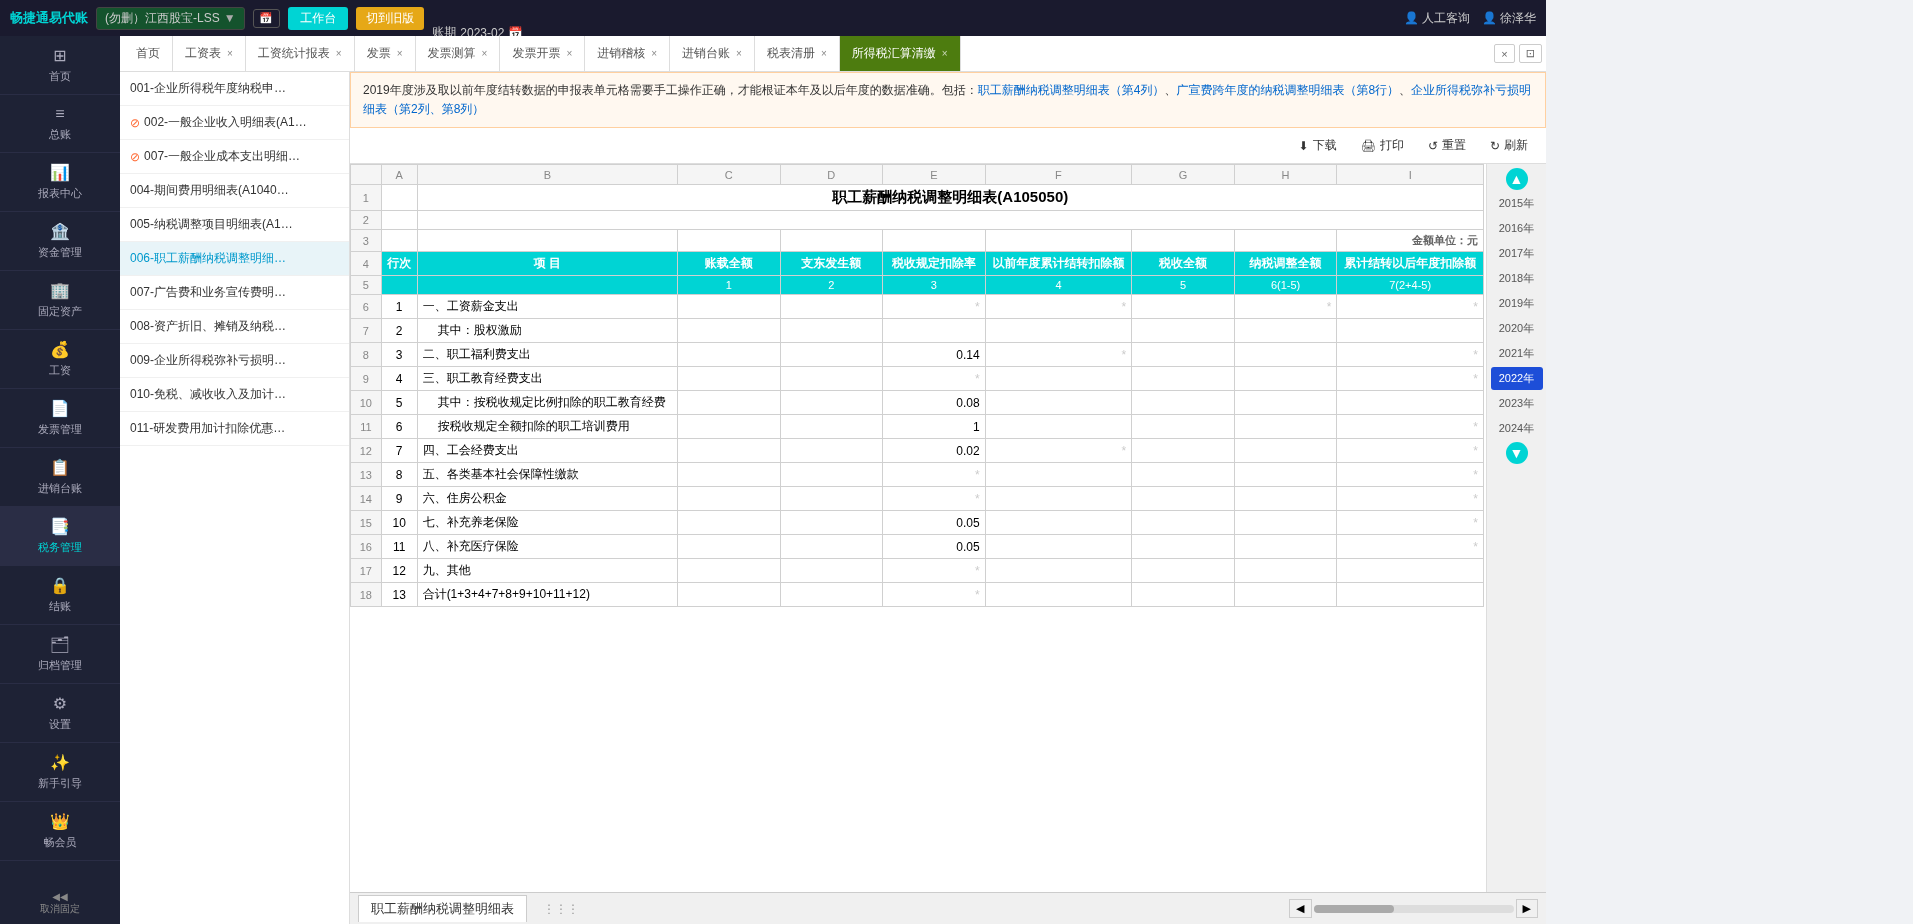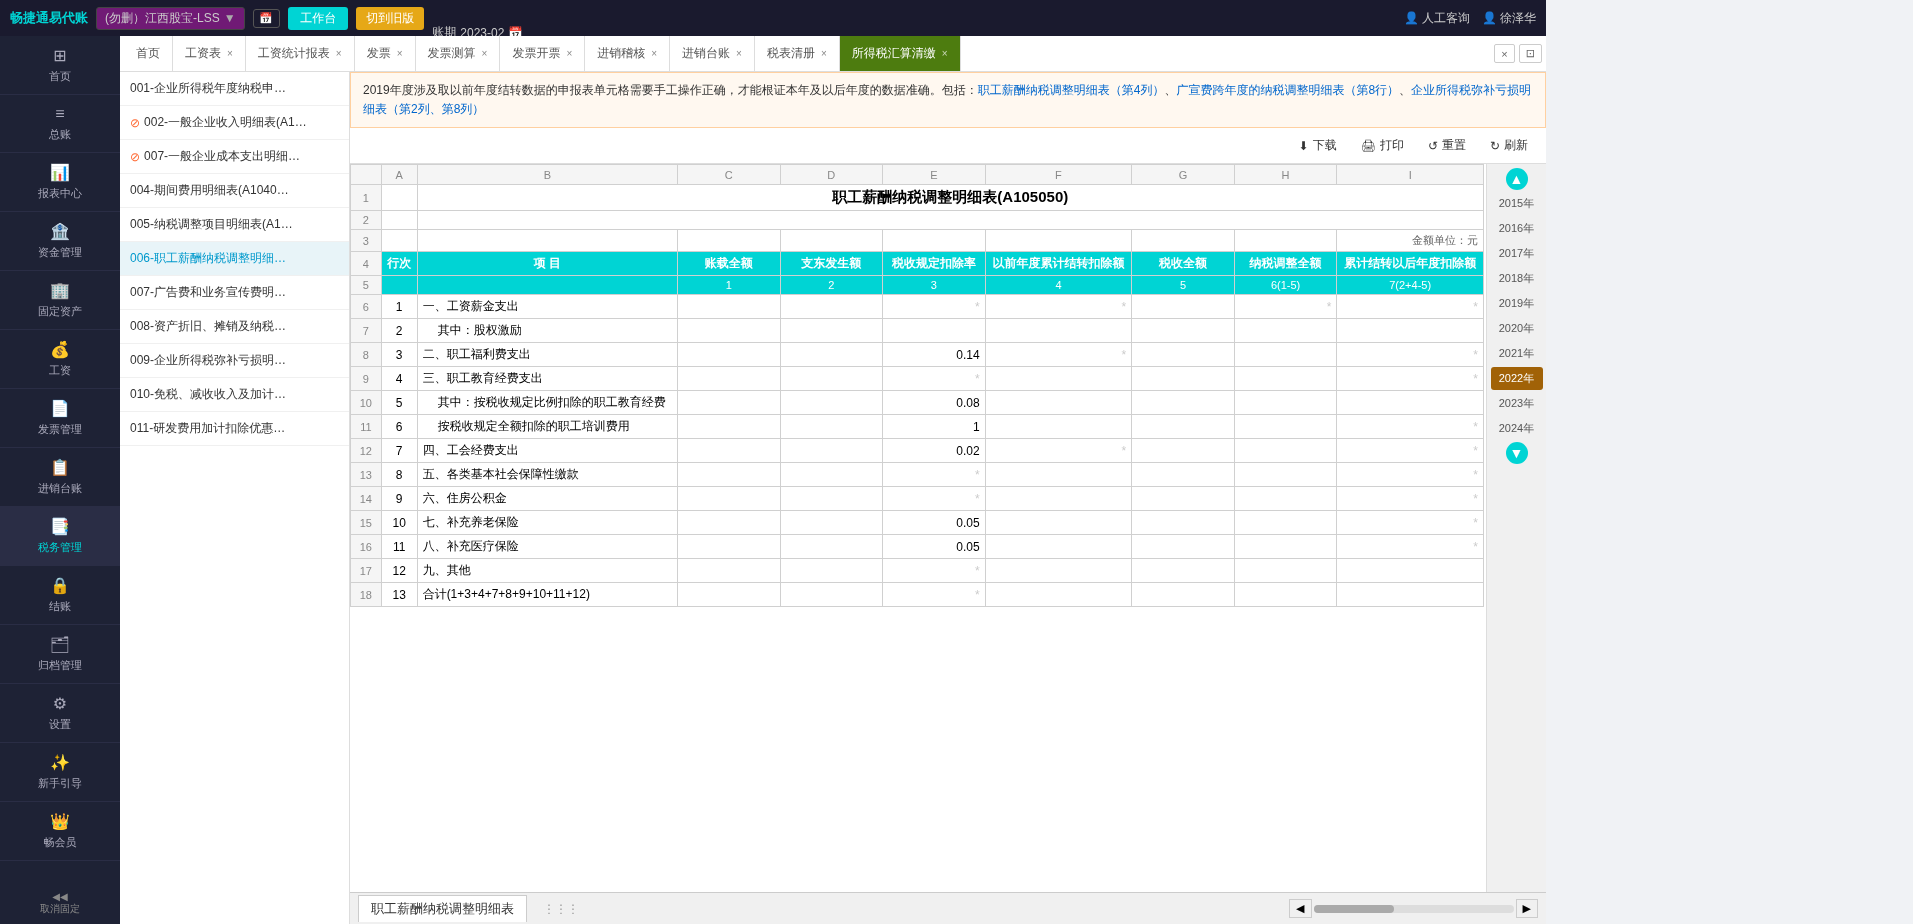--- a/index.html
+++ b/index.html
@@ -4,21 +4,21 @@
   <style>
     * { box-sizing: border-box; margin: 0; padding: 0; }
     body { font-family: 'Microsoft YaHei', Arial, sans-serif; font-size: 12px; background: #f0f2f5; overflow: hidden; }
 
     
     .app-container { display: flex; flex-direction: column; height: 924px; width: 1546px; }
 
     
     .top-bar { display: flex; align-items: center; background: #1a1a2e; height: 36px; padding: 0 10px; gap: 8px; flex-shrink: 0; }
     .top-bar-logo { color: #00d4d4; font-size: 13px; font-weight: bold; white-space: nowrap; }
-    .top-bar-company { background: #701a75; color: #ccc; border: 1px solid #444; border-radius: 3px; padding: 2px 8px; font-size: 12px; display: flex; align-items: center; gap: 4px; cursor: pointer; }
+    .top-bar-company { background: #14532d; color: #ccc; border: 1px solid #444; border-radius: 3px; padding: 2px 8px; font-size: 12px; display: flex; align-items: center; gap: 4px; cursor: pointer; }
     .top-bar-company .arrow { color: #aaa; }
     .top-bar-icon-btn { background: none; border: 1px solid #555; border-radius: 3px; color: #ccc; padding: 2px 6px; cursor: pointer; font-size: 11px; }
     .top-bar-workbench { background: #00d4d4; color: white; border: none; border-radius: 3px; padding: 3px 12px; cursor: pointer; font-size: 12px; }
     .top-bar-switch { background: #e6a817; color: white; border: none; border-radius: 3px; padding: 3px 10px; cursor: pointer; font-size: 12px; }
     .top-bar-period { color: #ccc; font-size: 12px; display: flex; align-items: center; gap: 4px; margin-top: 29px; }
     .top-bar-right { margin-left: auto; display: flex; align-items: center; gap: 12px; color: #ccc; font-size: 12px; }
     .top-bar-right span { cursor: pointer; display: flex; align-items: center; gap: 3px; }
 
     
     .main-layout { display: flex; flex: 1; overflow: hidden; }
@@ -59,21 +59,21 @@
     
     .toolbar { display: flex; align-items: center; padding: 6px 12px; border-bottom: 1px solid #ddd; gap: 12px; flex-shrink: 0; background: #fff; }
     .toolbar-btn { display: flex; align-items: center; gap: 4px; background: none; border: none; color: #333; cursor: pointer; font-size: 12px; padding: 3px 6px; }
 
     
     .spreadsheet-container { flex: 1; overflow: auto; position: relative; }
     
     
     .year-scroll { position: absolute; right: 0; top: 0; width: 60px; background: #f0f0f0; border-left: 1px solid #ddd; display: flex; flex-direction: column; align-items: center; padding: 4px 0; gap: 2px; z-index: 10; height: 100%; }
     .year-item { width: 52px; text-align: center; padding: 4px 2px; font-size: 11px; cursor: pointer; border-radius: 3px; color: #555; }
-    .year-item.active { background: #a16207; color: white; }
+    .year-item.active { background: #1d4ed8; color: white; }
     .year-scroll-btn { background: #00d4d4; color: white; border: none; border-radius: 50%; width: 22px; height: 22px; cursor: pointer; font-size: 14px; display: flex; align-items: center; justify-content: center; }
 
     
     .spreadsheet { width: calc(100% - 62px); border-collapse: collapse; font-size: 12px; }
     .spreadsheet th, .spreadsheet td { border: 1px solid #d0d0d0; padding: 3px 5px; white-space: nowrap; }
     .spreadsheet .row-num-col { background: #f5f5f5; text-align: center; width: 30px; color: #888; font-size: 11px; }
     .spreadsheet .col-header { background: #f5f5f5; text-align: center; color: #888; font-size: 11px; height: 20px; }
     .header-cyan { background: #00d4d4 !important; color: white; text-align: center; font-weight: bold; }
     .header-cyan-light { background: #00d4d4 !important; color: white; text-align: center; font-size: 11px; }
     .data-cell { text-align: right; background: white; }
@@ -358,21 +358,21 @@
               <tr>
                 <td class="row-num-col">3</td>
                 <td></td>
                 <td></td>
                 <td></td>
                 <td></td>
                 <td></td>
                 <td></td>
                 <td></td>
                 <td></td>
-                <td style="text-align:right; font-size:11px; color:#666; background:white;">金额单位：元</td>
+                <td style="text-align:right; font-size:11px; color:#666; background:white;font-weight:bold;">金额单位：元</td>
               </tr>
 
               <tr>
                 <td class="row-num-col">4</td>
                 <td class="header-cyan">行次</td>
                 <td class="header-cyan">项 目</td>
                 <td class="header-cyan">账载全额</td>
                 <td class="header-cyan">支东发生额</td>
                 <td class="header-cyan">税收规定扣除率</td>
                 <td class="header-cyan">以前年度累计结转扣除额</td>

